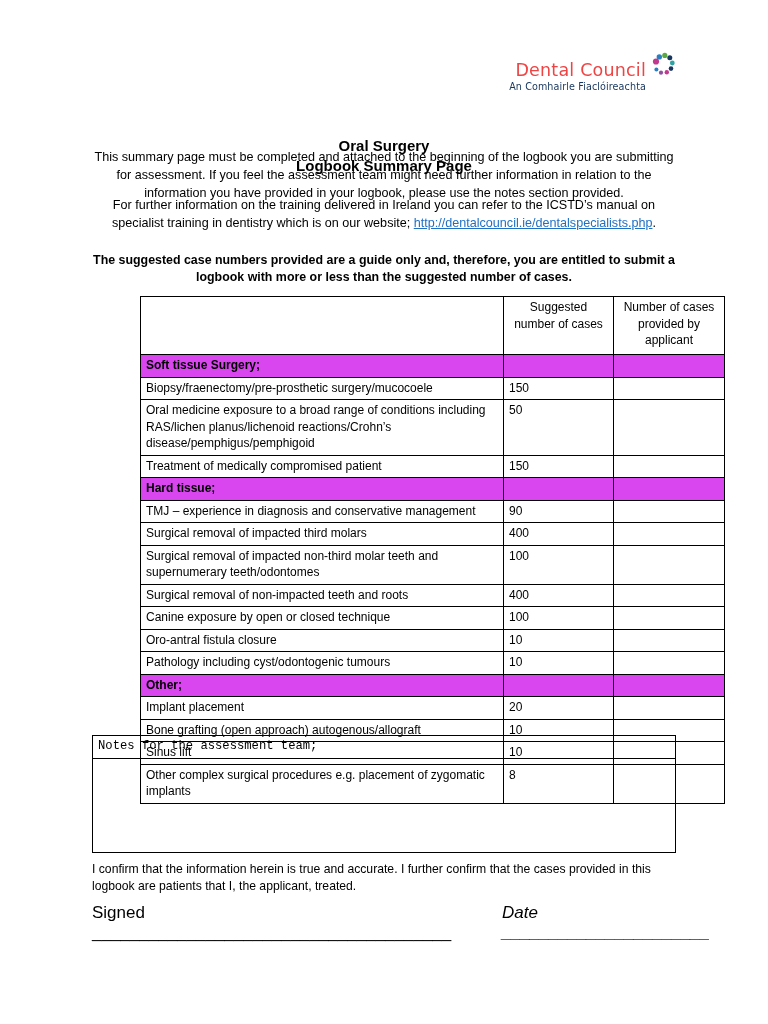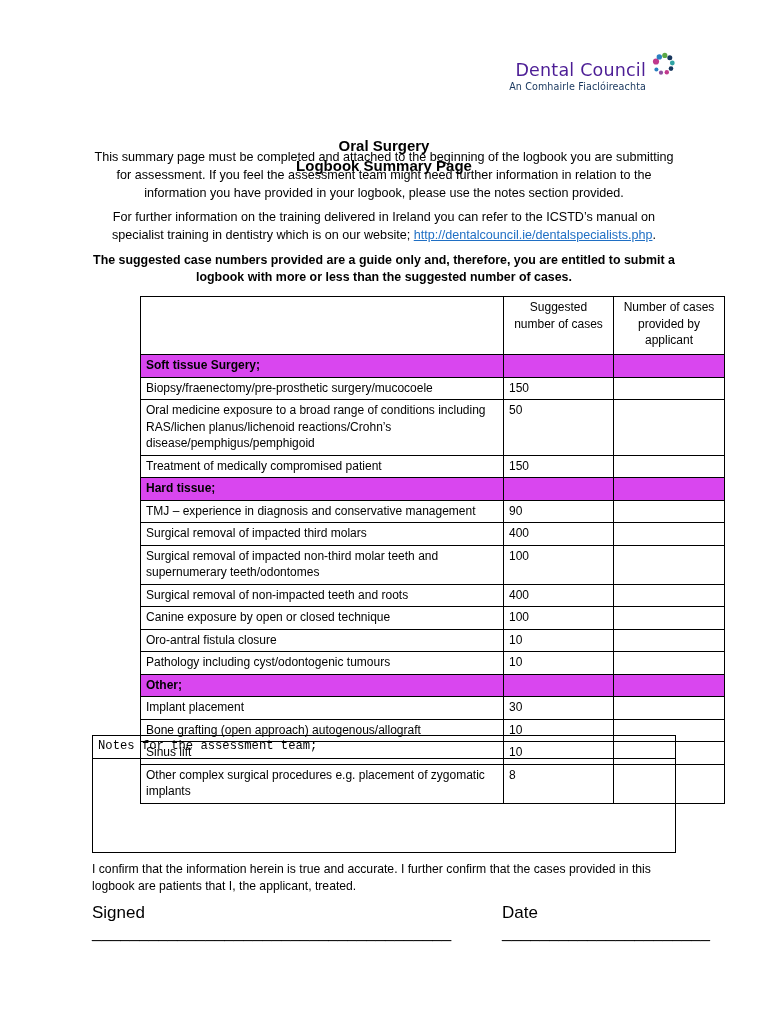--- a/index.html
+++ b/index.html
@@ -32,21 +32,21 @@
   .logo-row {
     display: flex;
     align-items: flex-end;
     justify-content: flex-end;
     gap: 4px;
   }
   .logo-wordmark {
     font-family: "DejaVu Sans", sans-serif;
     font-size: 17.5px;
     letter-spacing: 0.2px;
-    color: #4c1d95;
+    color: #ef4444;
     font-weight: 400;
   }
   .logo-mark {
     width: 26px;
     height: 26px;
     display: block;
     margin-bottom: 1px;
   }
   .logo-subtitle {
     margin-top: 3px;
@@ -74,21 +74,21 @@
   
   .para {
     position: absolute;
     left: 92px;
     width: 584px;
     text-align: center;
     font-size: 12.6px;
     line-height: 18px;
   }
   .para-intro { top: 148px; }
-  .para-info  { top: 208px; }
+  .para-info  { top: 196px; }
   .para-warn  {
     top: 252px;
     color: #000000;
     font-weight: bold;
     font-size: 12.4px;
     line-height: 17px;
   }
   .link {
     color: #1f6fc4;
     text-decoration: underline;
@@ -161,21 +161,21 @@
   .sign-row {
     position: absolute;
     left: 92px;
     top: 903px;
     width: 584px;
     font-size: 17px;
     display: flex;
     justify-content: flex-start;
   }
   .sign-left { width: 410px; }
-  .sign-right { width: 174px; }
+  .sign-right { width: 174px; font-style: italic; }
 </style>
 </head>
 <body>
 
 <div class="page">
 
   <div class="logo-block">
     <div class="logo-row">
       <span class="logo-wordmark">Dental Council</span>
       <svg class="logo-mark" viewBox="0 0 26 26">
@@ -276,21 +276,21 @@
           <td class="row-cell-num">10</td>
           <td class="empty-cell"></td>
         </tr>
         <tr class="section-row">
           <td>Other;</td>
           <td class="row-cell-num"></td>
           <td class="empty-cell"></td>
         </tr>
         <tr>
           <td>Implant placement</td>
-          <td class="row-cell-num">30</td>
+          <td class="row-cell-num">20</td>
           <td class="empty-cell"></td>
         </tr>
         <tr>
           <td>Bone grafting (open approach) autogenous/allograft</td>
           <td class="row-cell-num">10</td>
           <td class="empty-cell"></td>
         </tr>
         <tr>
           <td>Sinus lift</td>
           <td class="row-cell-num">10</td>

